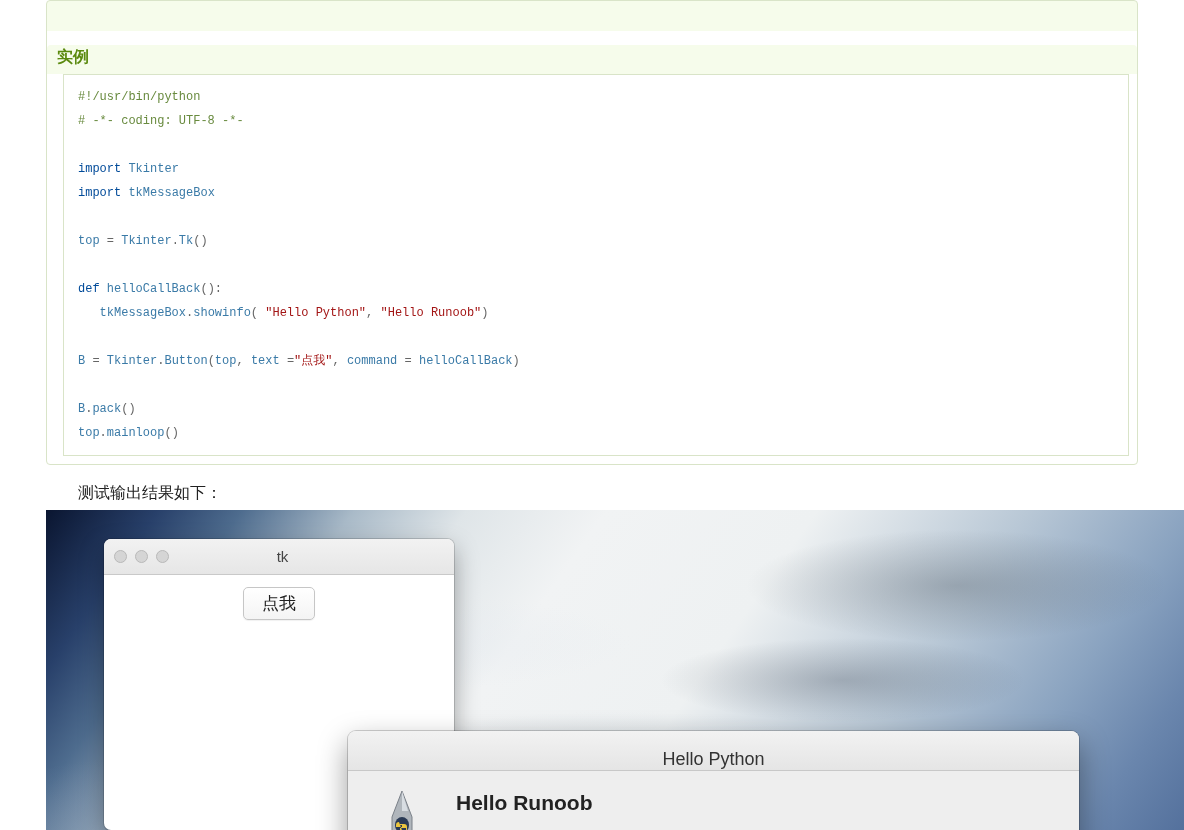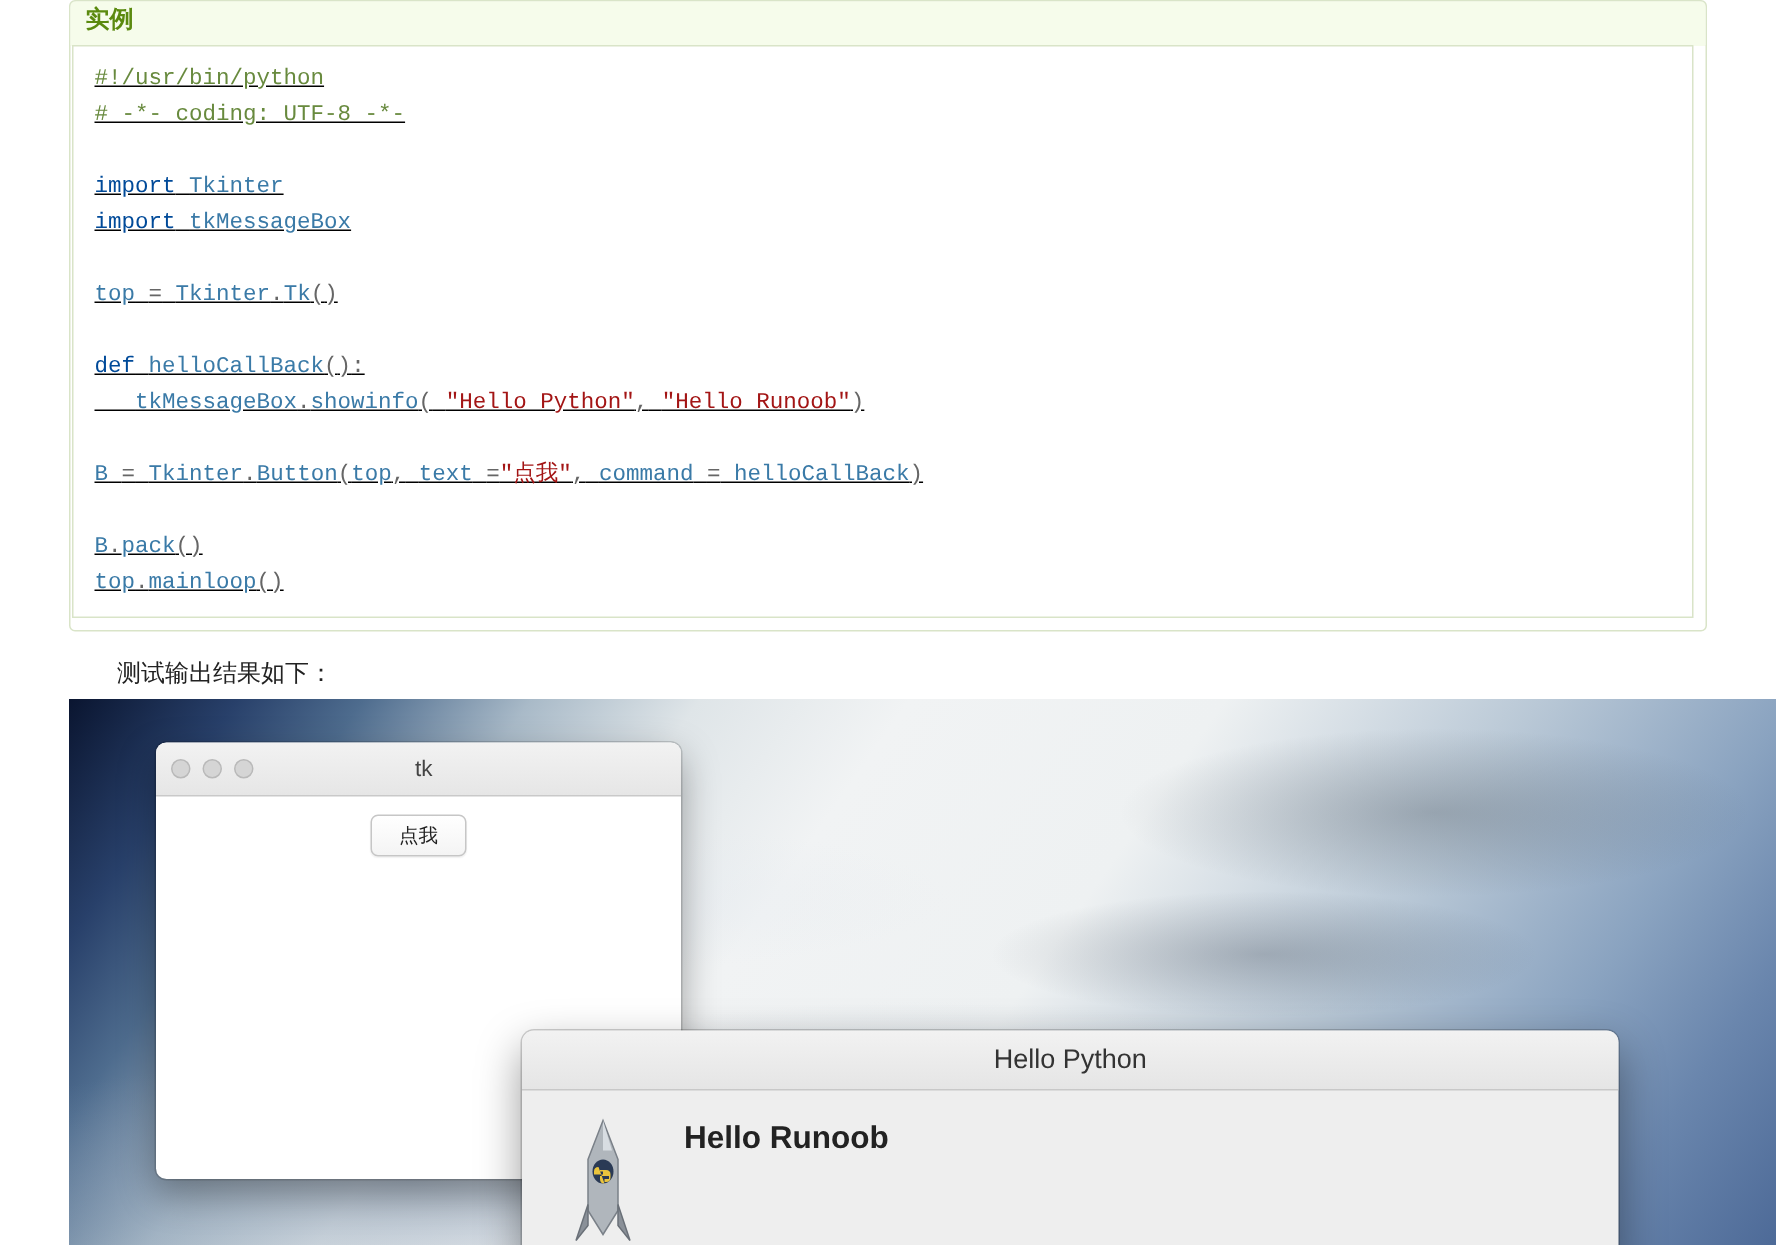--- a/index.html
+++ b/index.html
@@ -19,32 +19,32 @@
     background: linear-gradient(to bottom, #f6fceb 0%, #f6fceb 30px, #ffffff 30px);
     padding: 0;
   }
   .example-title {
     font-size: 16px;
     font-weight: bold;
     color: #5b8a0f;
     padding: 2px 10px 6px 10px;
     background: #f6fceb;
     border-radius: 4px 4px 0 0;
+    margin-top: 44px;
   }
   .code-block {
-    margin: 0 8px 8px 1px;
+    margin: 0 8px 8px 16px;
     border: 1px solid #d9e4c8;
     background: #ffffff;
     padding: 10px 14px;
     font-family: Consolas, "Courier New", monospace;
-    font-size: 15px;
+    font-size: 12px;
     line-height: 24px;
     white-space: pre;
     overflow: hidden;
-    text-decoration: underline;
   }
   .c-comment { color: #688a3e; }
   .c-keyword { color: #004a99; font-weight: 500; }
   .c-ident { color: #3a7aa7; }
   .c-func { color: #3a7aa7; }
   .c-punc { color: #666; }
   .c-paren { color: #666; }
   .c-string { color: #a31515; }
   .c-def { color: #004a99; font-weight: 500; }
 
@@ -110,21 +110,21 @@
     margin-right: 48px;
   }
   .tk-body {
     padding: 12px;
     display: flex;
     justify-content: center;
     align-items: flex-start;
   }
   .tk-button {
     padding: 4px 18px;
-    font-size: 13px;
+    font-size: 17px;
     color: #222;
     background: linear-gradient(to bottom, #ffffff, #f4f4f4);
     border: 1px solid #c6c6c6;
     border-radius: 5px;
     box-shadow: 0 1px 1px rgba(0,0,0,0.06);
     cursor: pointer;
   }
 
   .msg-window {
     position: absolute;
@@ -135,21 +135,21 @@
     background: #eeeeee;
     border-radius: 8px 8px 0 0;
     box-shadow: 0 0 0 1px rgba(0,0,0,0.18), 0 12px 30px rgba(0,0,0,0.4);
     overflow: hidden;
   }
   .msg-titlebar {
     height: 40px;
     background: linear-gradient(to bottom, #f2f2f2, #e5e5e5);
     border-bottom: 1px solid #c8c8c8;
     display: flex;
-    align-items: center;
+    align-items: flex-end;
     justify-content: center;
   }
   .msg-title {
     font-size: 18px;
     color: #333;
   }
   .msg-body {
     padding: 18px 30px;
     display: flex;
     align-items: flex-start;

